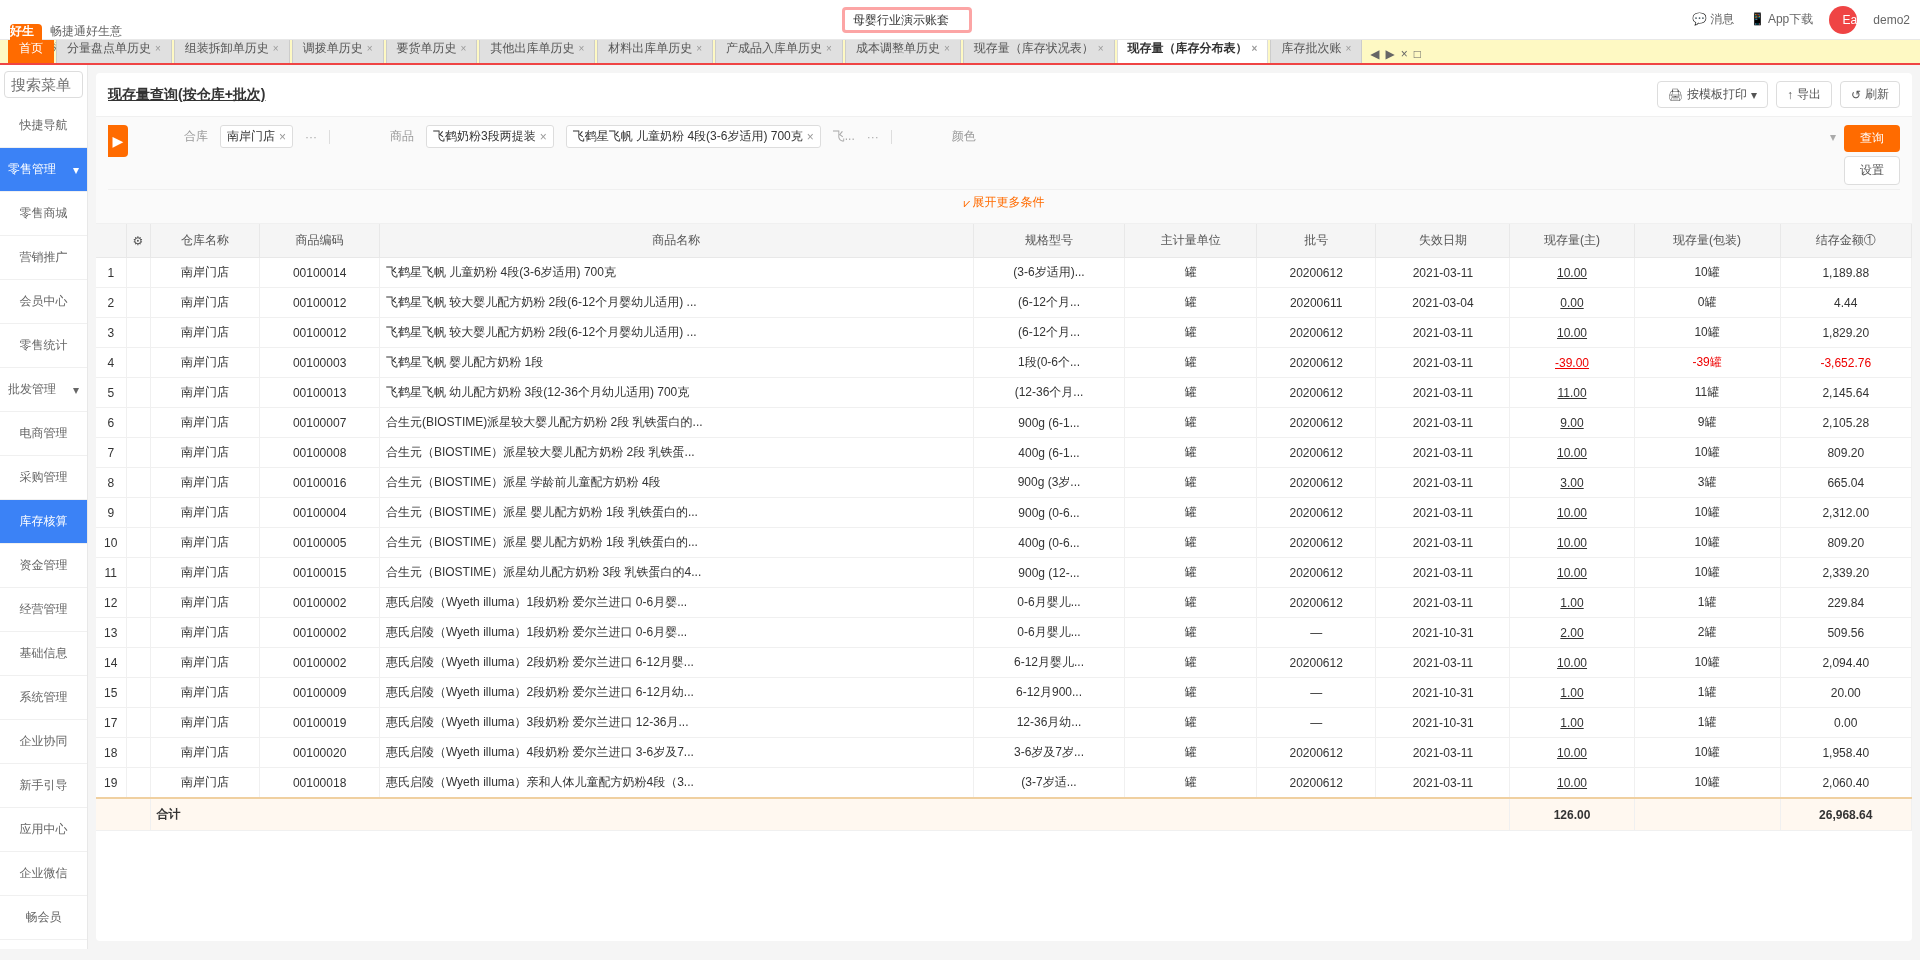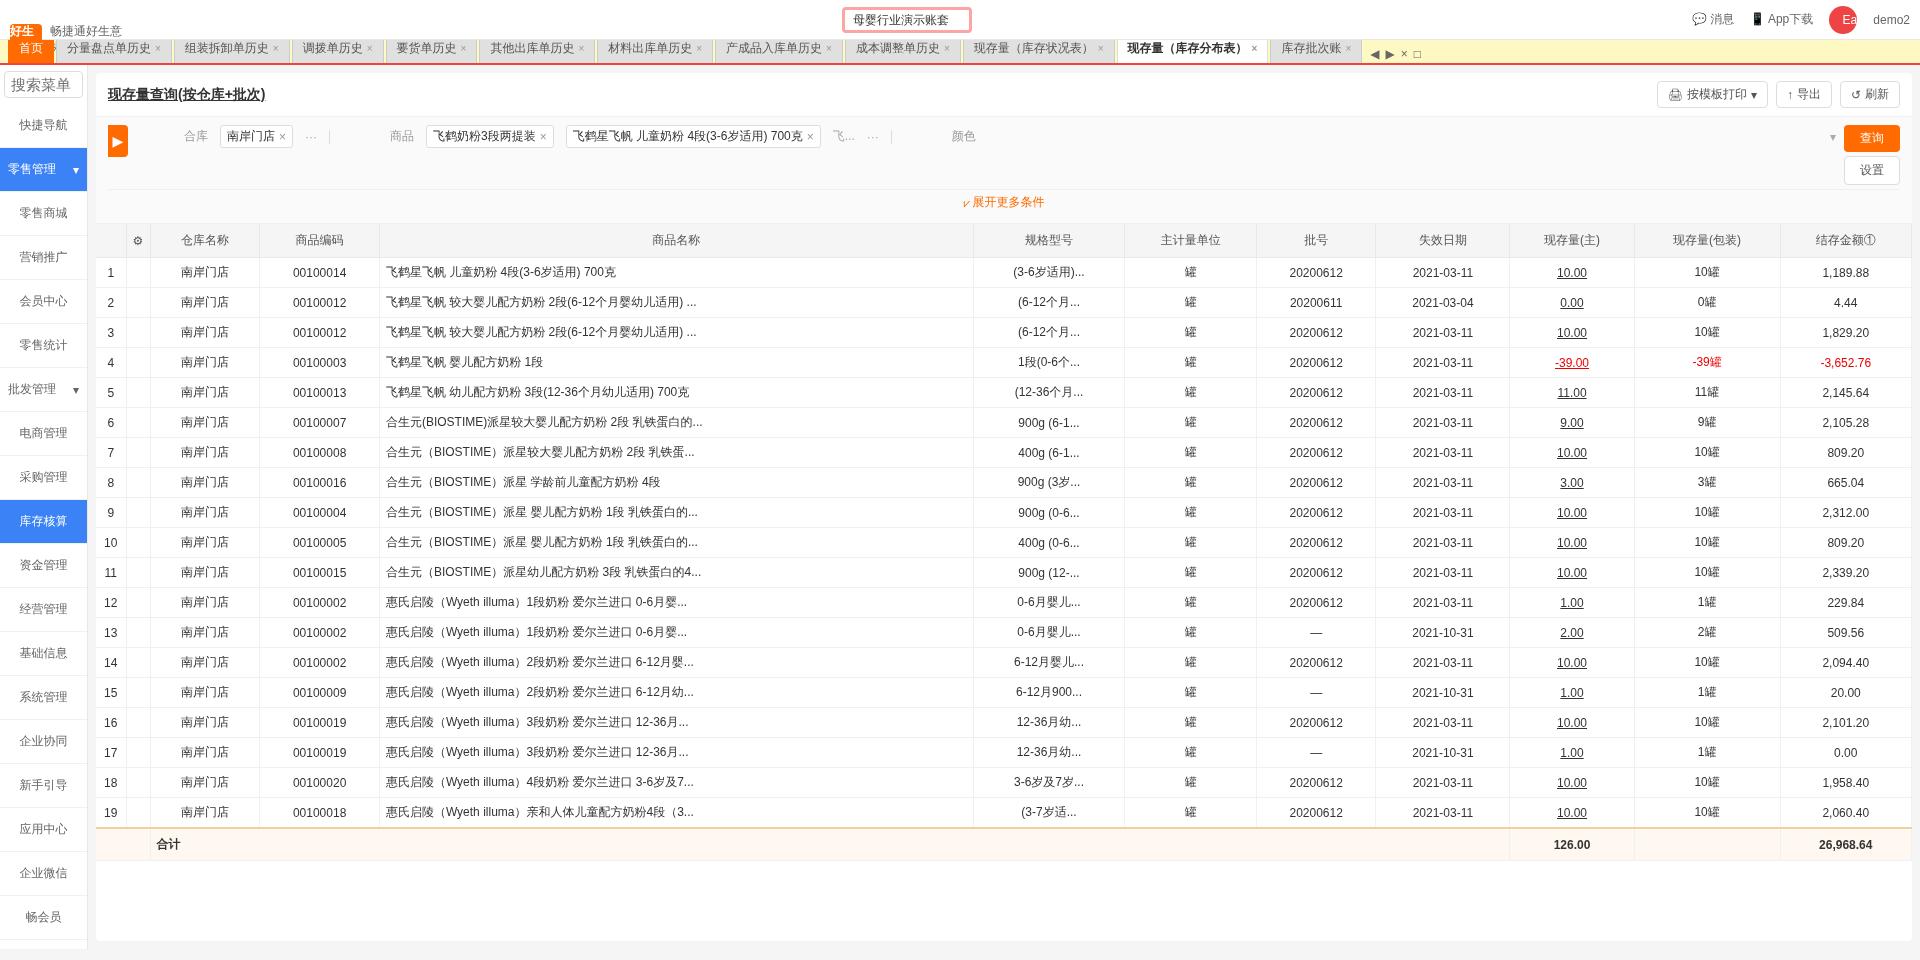--- a/index.html
+++ b/index.html
@@ -697,34 +697,20 @@
     <td class="td-left">惠氏启陵（Wyeth illuma）2段奶粉 爱尔兰进口 6-12月幼...</td>
     <td>6-12月900...</td>
     <td>罐</td>
     <td>—</td>
     <td>2021-10-31</td>
     <td class="td-underline">1.00</td>
     <td class="">1罐</td>
     <td class="">20.00</td>
   </tr>
               <tr>
-    <td>16</td>
-    <td></td>
-    <td>南岸门店</td>
-    <td>00100019</td>
-    <td class="td-left">惠氏启陵（Wyeth illuma）3段奶粉 爱尔兰进口 12-36月...</td>
-    <td>12-36月幼...</td>
-    <td>罐</td>
-    <td>20200612</td>
-    <td>2021-03-11</td>
-    <td class="td-underline">10.00</td>
-    <td class="">10罐</td>
-    <td class="">2,101.20</td>
-  </tr>
-              <tr>
     <td>17</td>
     <td></td>
     <td>南岸门店</td>
     <td>00100019</td>
     <td class="td-left">惠氏启陵（Wyeth illuma）3段奶粉 爱尔兰进口 12-36月...</td>
     <td>12-36月幼...</td>
     <td>罐</td>
     <td>—</td>
     <td>2021-10-31</td>
     <td class="td-underline">1.00</td>

